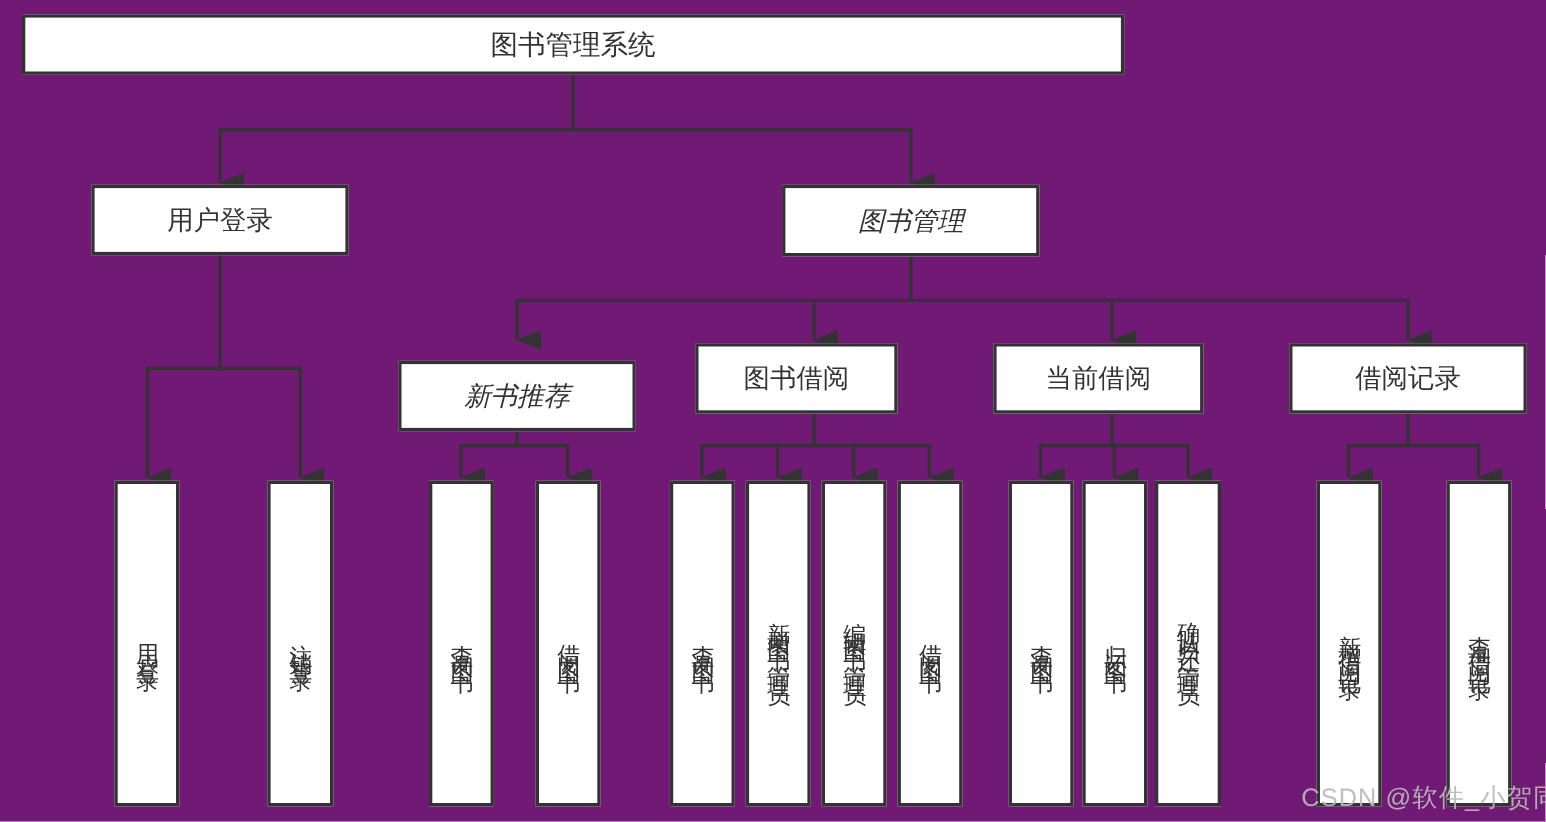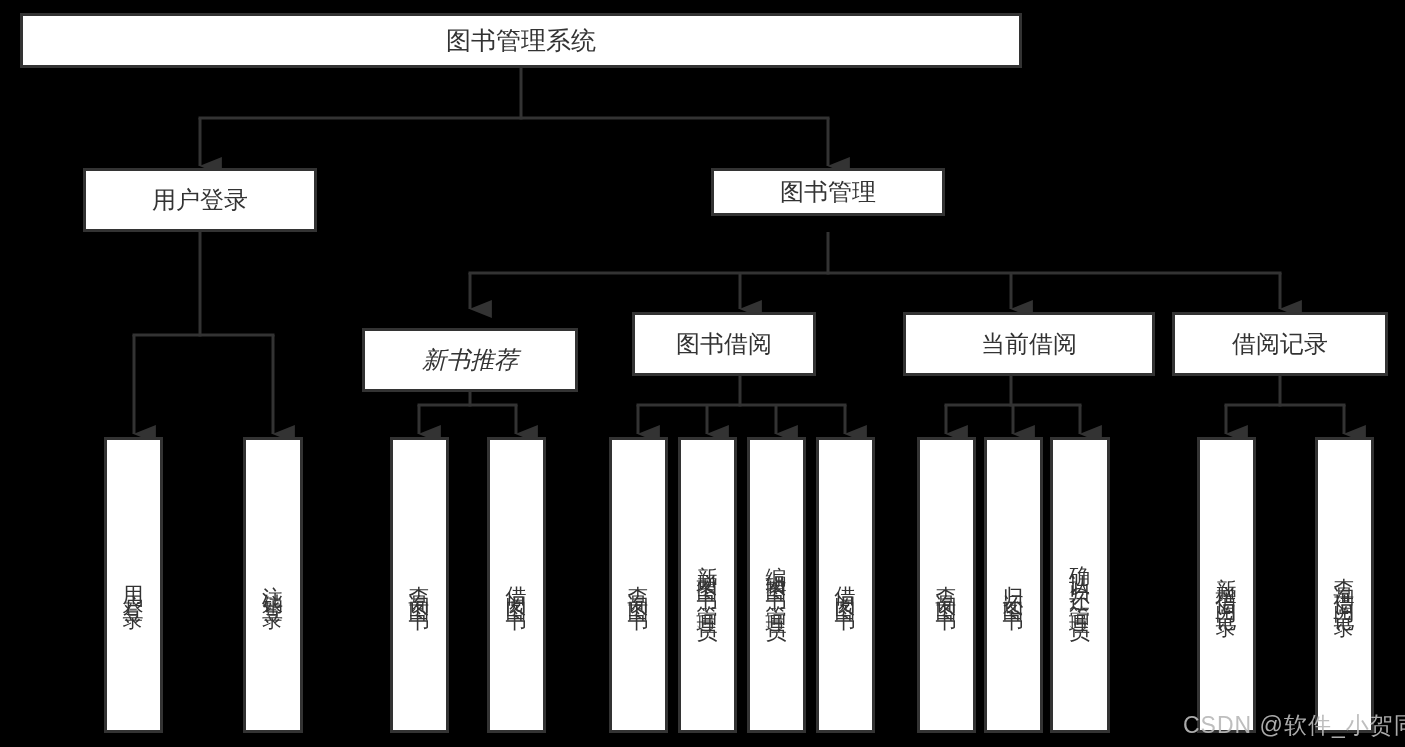--- a/index.html
+++ b/index.html
@@ -1,20 +1,20 @@
 <!DOCTYPE html>
 <html><head>
 <meta charset="utf-8">
 <style>
   html, body { margin: 0; padding: 0; background: #ffffff; }
   .stage {
     position: relative;
     width: 1405px;
     height: 747px;
-    background: #000000;
+    background: #701a75;
     font-family: "Liberation Sans", "DejaVu Sans", sans-serif;
     color: #333333;
     overflow: hidden;
   }
   svg.wires {
     position: absolute;
     left: 0; top: 0;
     width: 1405px; height: 747px;
     z-index: 1;
   }
@@ -102,31 +102,31 @@
     <line x1="1344" y1="405" x2="1344" y2="434" marker-end="url(#arw)"></line>
   </svg>
 
   <div class="node root-node" style="left:20px;top:13px;width:1002px;height:55px;">
     <span class="lbl">图书管理系统</span>
   </div>
 
   <div class="node hnode" style="left:83px;top:168px;width:234px;height:64px;">
     <span class="lbl">用户登录</span>
   </div>
-  <div class="node hnode" style="left:711px;top:168px;width:234px;height:48px;">
+  <div class="node hnode" style="left:711px;top:168px;width:234px;height:65px;font-style:italic;">
     <span class="lbl">图书管理</span>
   </div>
 
   <div class="node hnode" style="left:362px;top:328px;width:216px;height:64px;font-style:italic;">
     <span class="lbl">新书推荐</span>
   </div>
   <div class="node hnode" style="left:632px;top:312px;width:184px;height:64px;">
     <span class="lbl">图书借阅</span>
   </div>
-  <div class="node hnode" style="left:903px;top:312px;width:252px;height:64px;">
+  <div class="node hnode" style="left:903px;top:312px;width:191px;height:64px;">
     <span class="lbl">当前借阅</span>
   </div>
   <div class="node hnode" style="left:1172px;top:312px;width:216px;height:64px;">
     <span class="lbl">借阅记录</span>
   </div>
 
   <div class="node" style="left:104px;top:437px;width:59px;height:296px;">
     <span class="vtext">用户登录</span>
   </div>
   <div class="node" style="left:243px;top:437px;width:60px;height:296px;">

